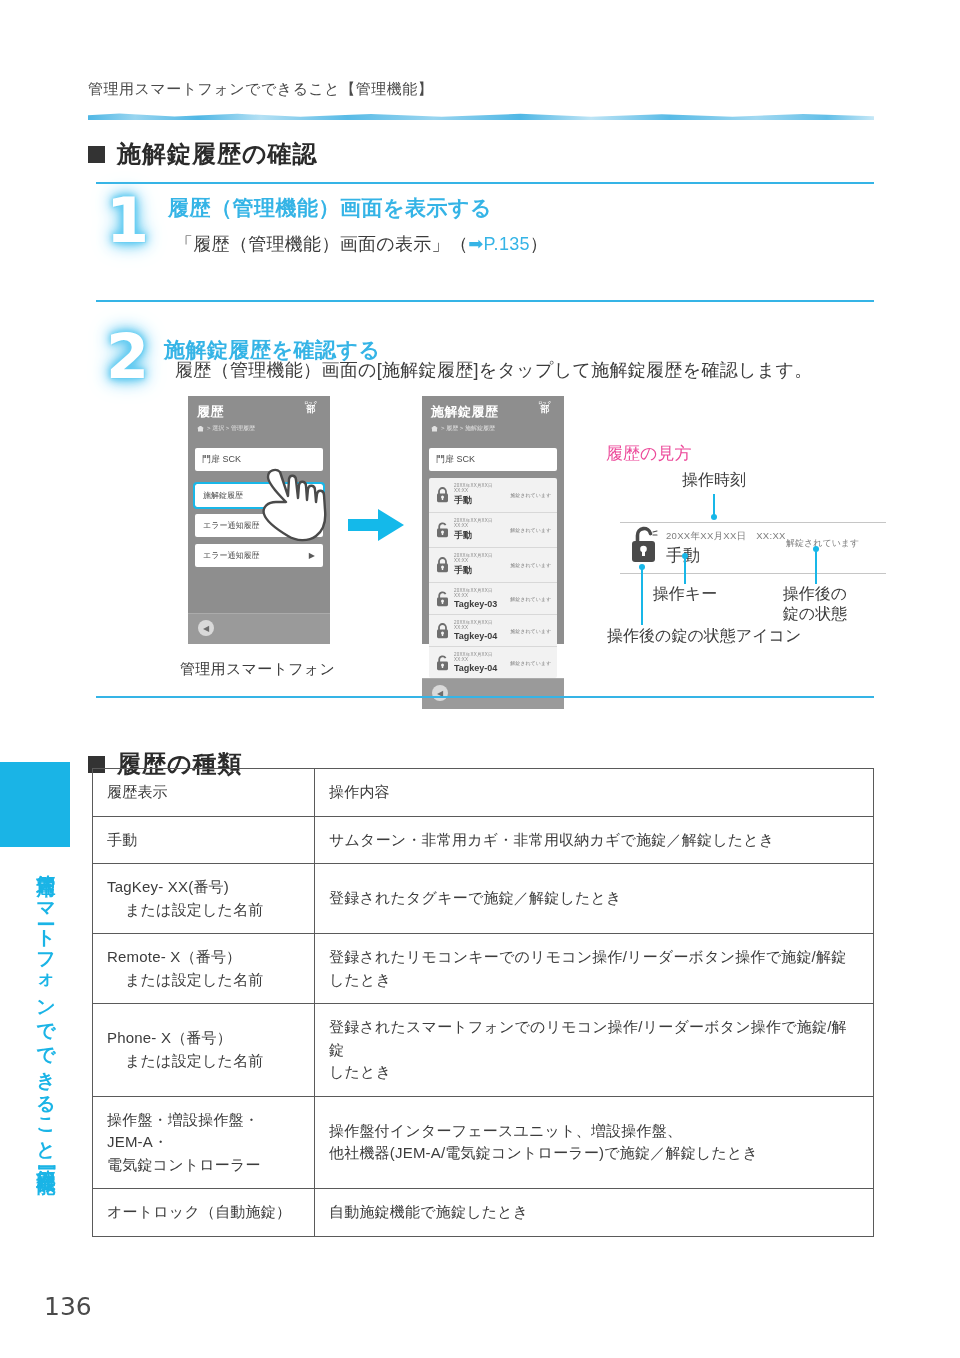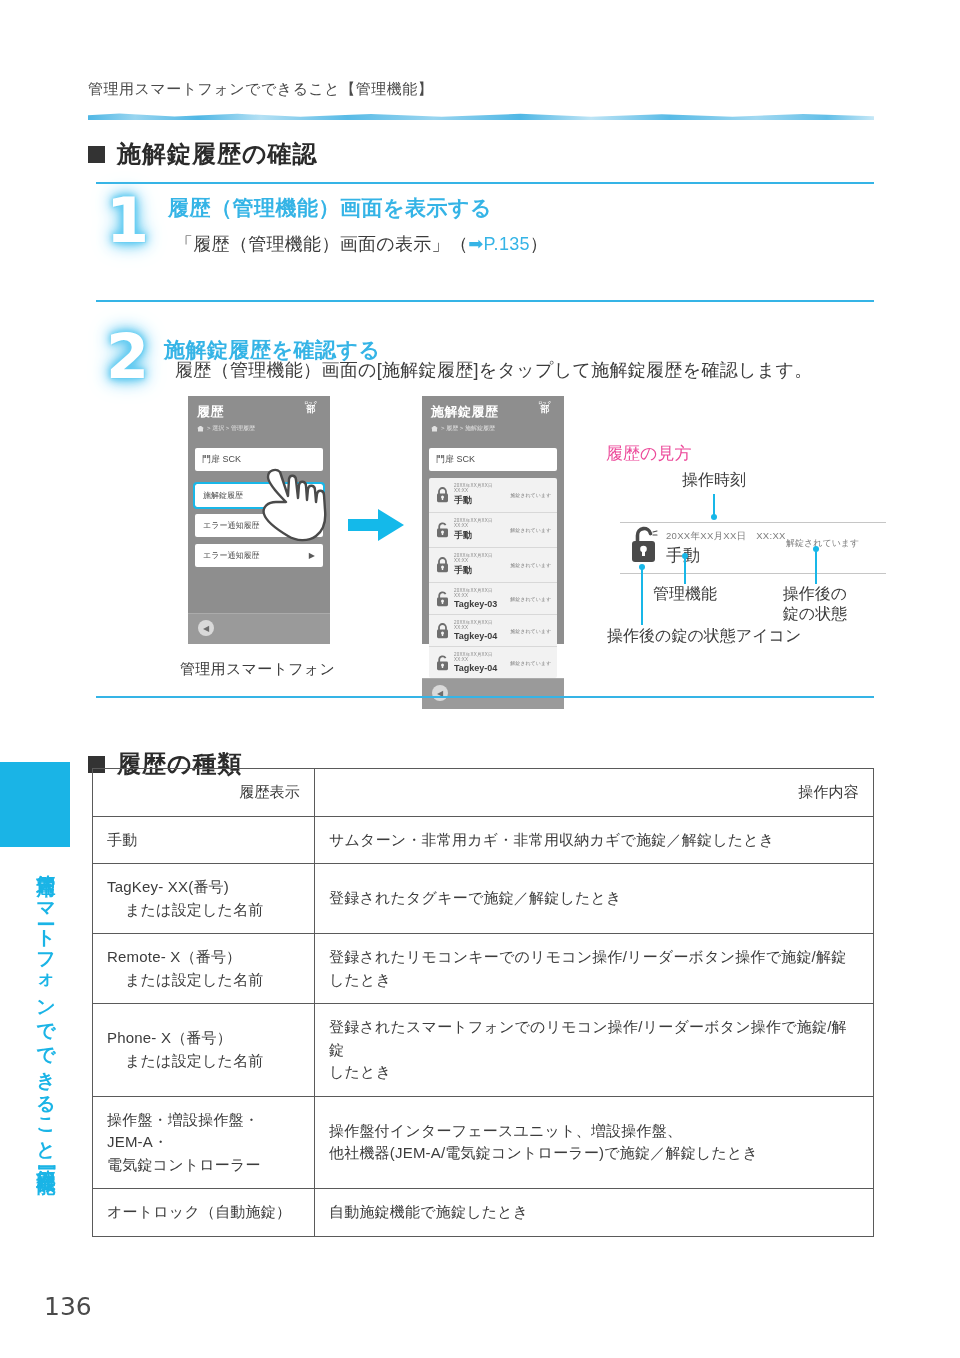--- a/index.html
+++ b/index.html
@@ -143,21 +143,21 @@
 
   
   table.kinds {
     position: absolute; border-collapse: collapse; table-layout: fixed;
   }
   table.kinds td, table.kinds th {
     border: 1px solid #5a5a5a; padding: 12px 14px;
     font-size: 15px; color: #3c3c3c; font-weight: normal;
     vertical-align: middle; line-height: 1.5; letter-spacing: .2px;
   }
-  table.kinds th { text-align: right; }
+  table.kinds th { text-align: left; }
   table.kinds .c1 { width: 222px; }
   table.kinds .indent { padding-left: 18px; display: block; }
 
   
   .tabblock {
     position: absolute; left: 0; top: 762px; width: 70px; height: 85px;
     background: #1ab4e6;
   }
   .tabtext {
     position: absolute; left: 33px; top: 860px;
@@ -366,21 +366,21 @@
       <rect x="12" y="23" width="3" height="7" fill="#ffffff"></rect>
       <path d="M23 6 L27 5 M23 9 L27 9" stroke="#4a4a4a" stroke-width="1.1" stroke-linecap="round"></path>
     </svg>
 
     <div class="lg-dt" style="left:60px; top:88px;">20XX年XX月XX日　XX:XX</div>
     <div class="lg-key" style="left:60px; top:102px;">手動</div>
     <div class="lg-st" style="left:180px; top:95px;">解錠されています</div>
 
     <div class="lg-dot" style="left:76px; top:111px;"></div>
     <div class="lg-line" style="left:78px; top:114px; width:2px; height:28px;"></div>
-    <div class="lg-label" style="left:19px; top:142px; width:120px;">管理機能</div>
+    <div class="lg-label" style="left:19px; top:142px; width:120px;">操作キー</div>
 
     <div class="lg-dot" style="left:207px; top:104px;"></div>
     <div class="lg-line" style="left:209px; top:107px; width:2px; height:35px;"></div>
     <div class="lg-label" style="left:149px; top:142px; width:120px;">
       <span>操作後の</span><br>
       <span>錠の状態</span>
     </div>
 
     <div class="lg-dot" style="left:33px; top:122px;"></div>
     <div class="lg-line" style="left:35px; top:125px; width:2px; height:58px;"></div>

